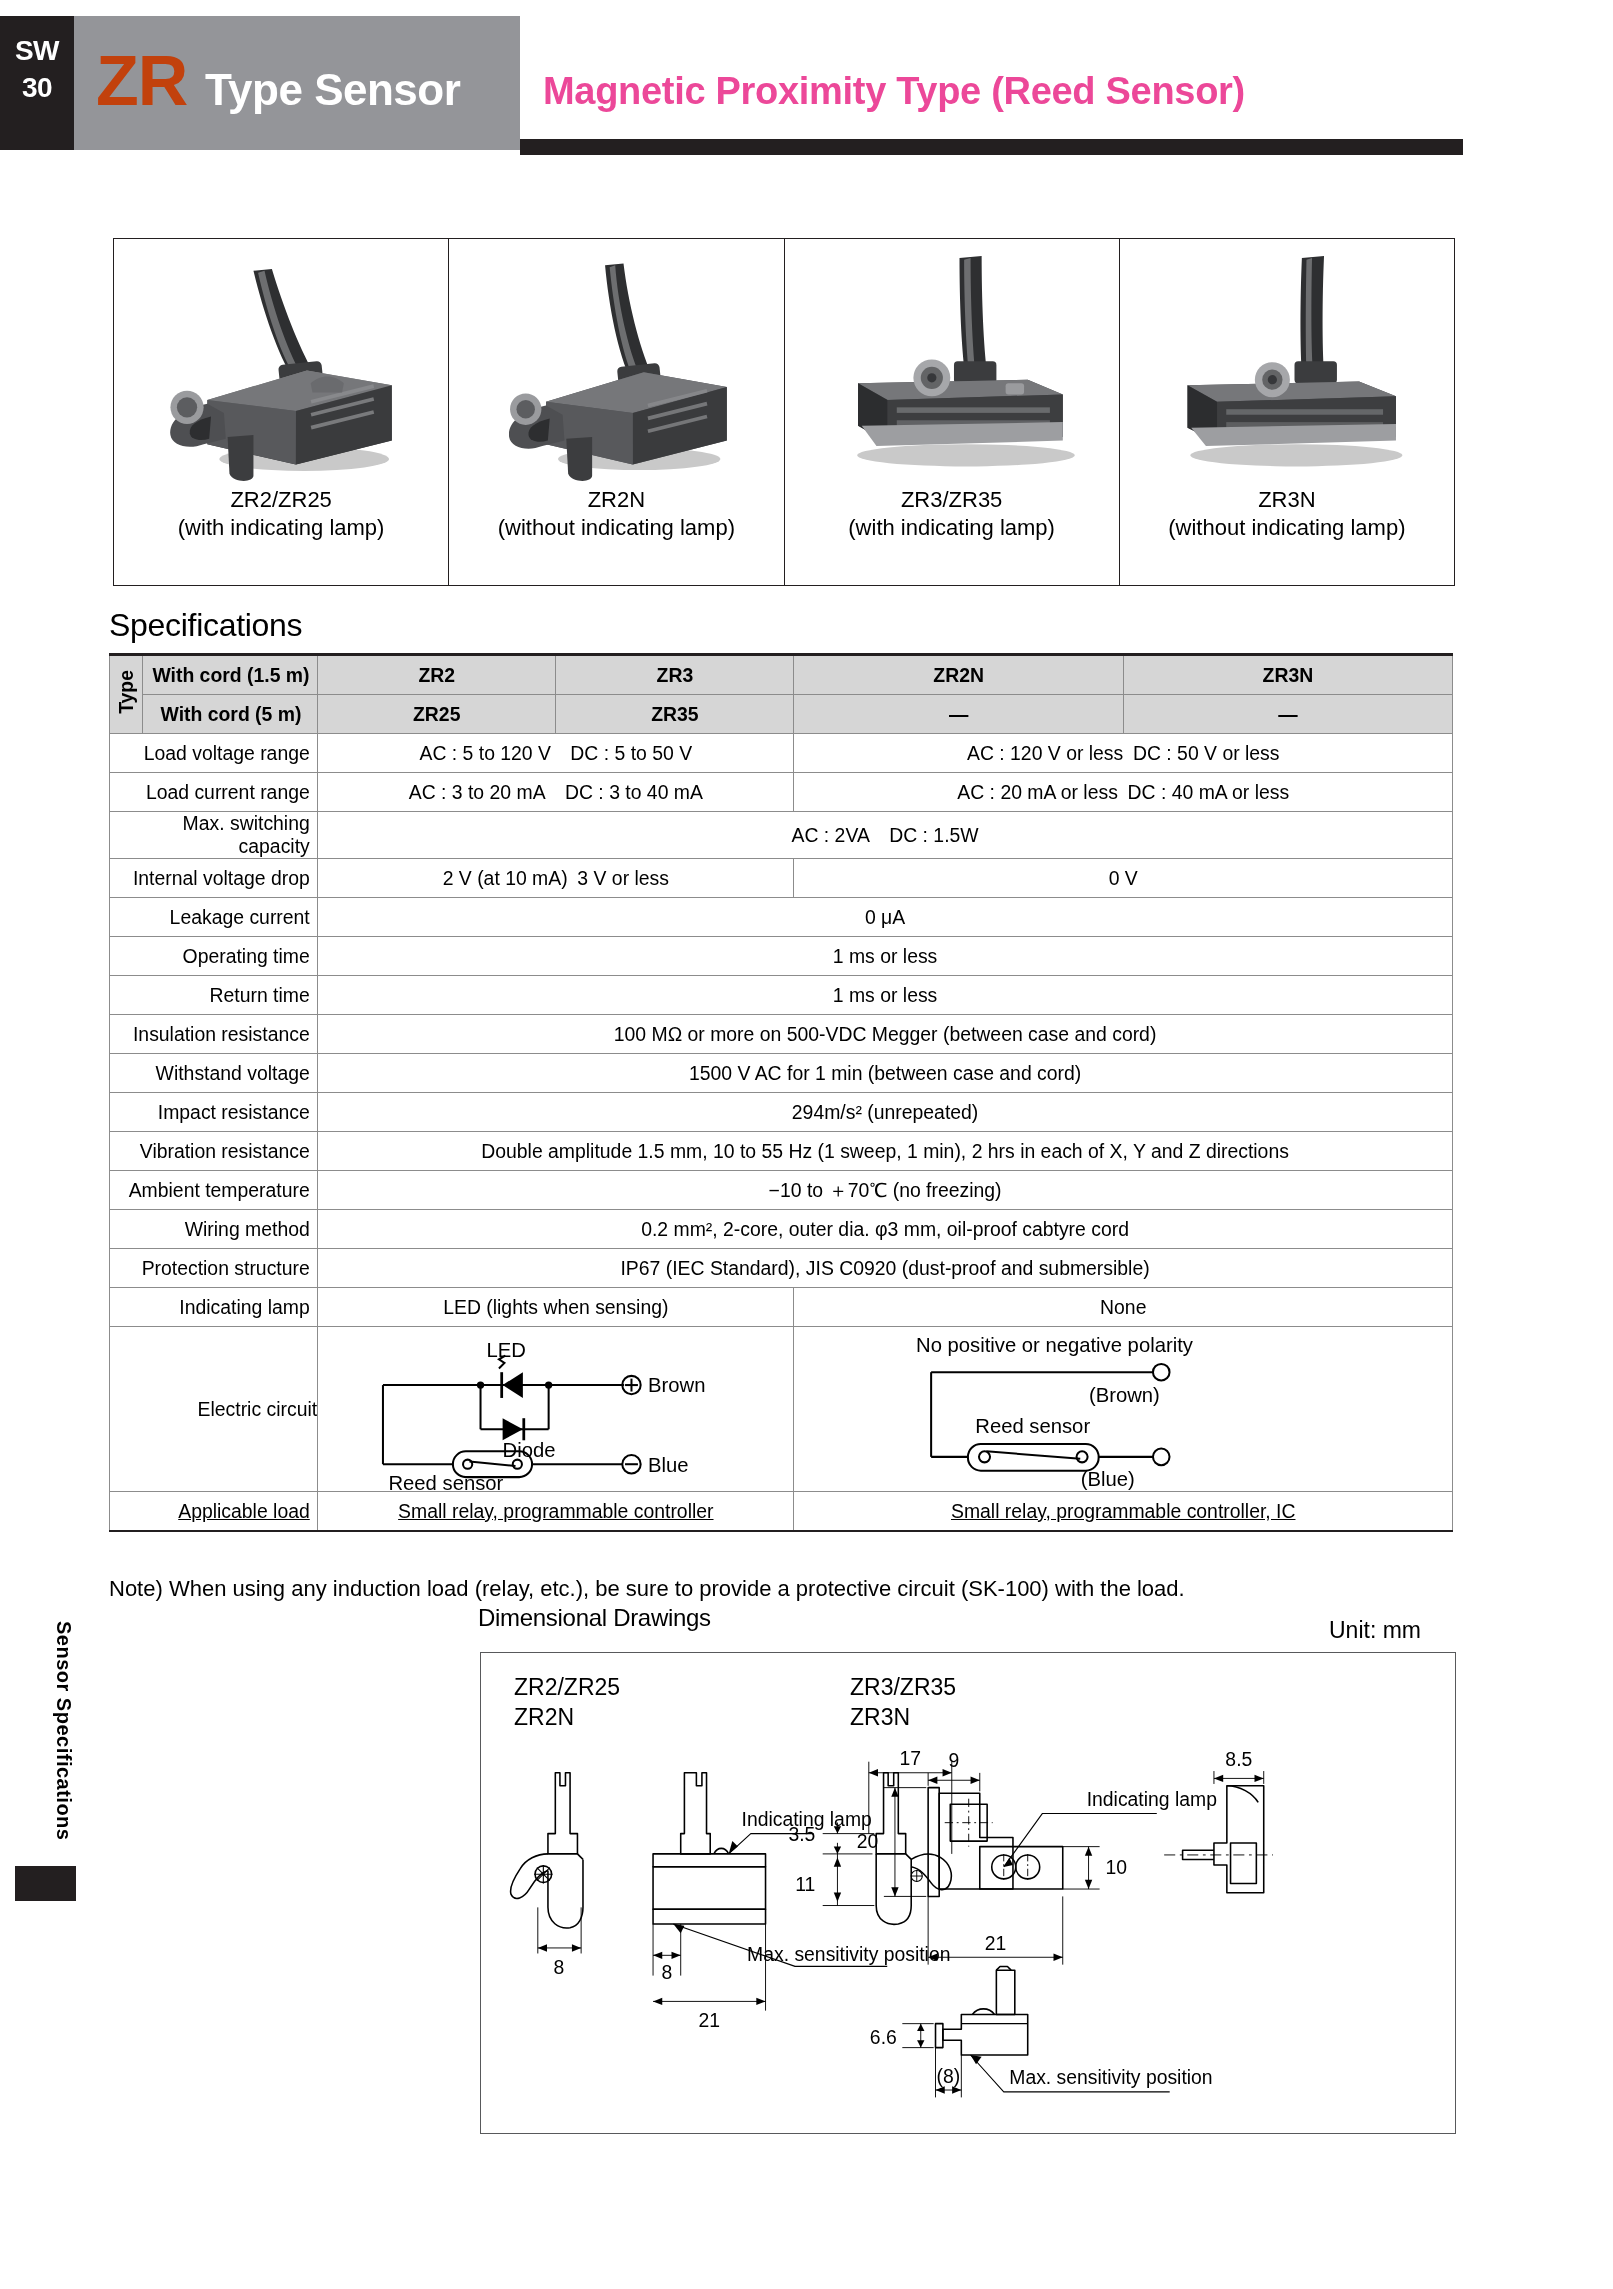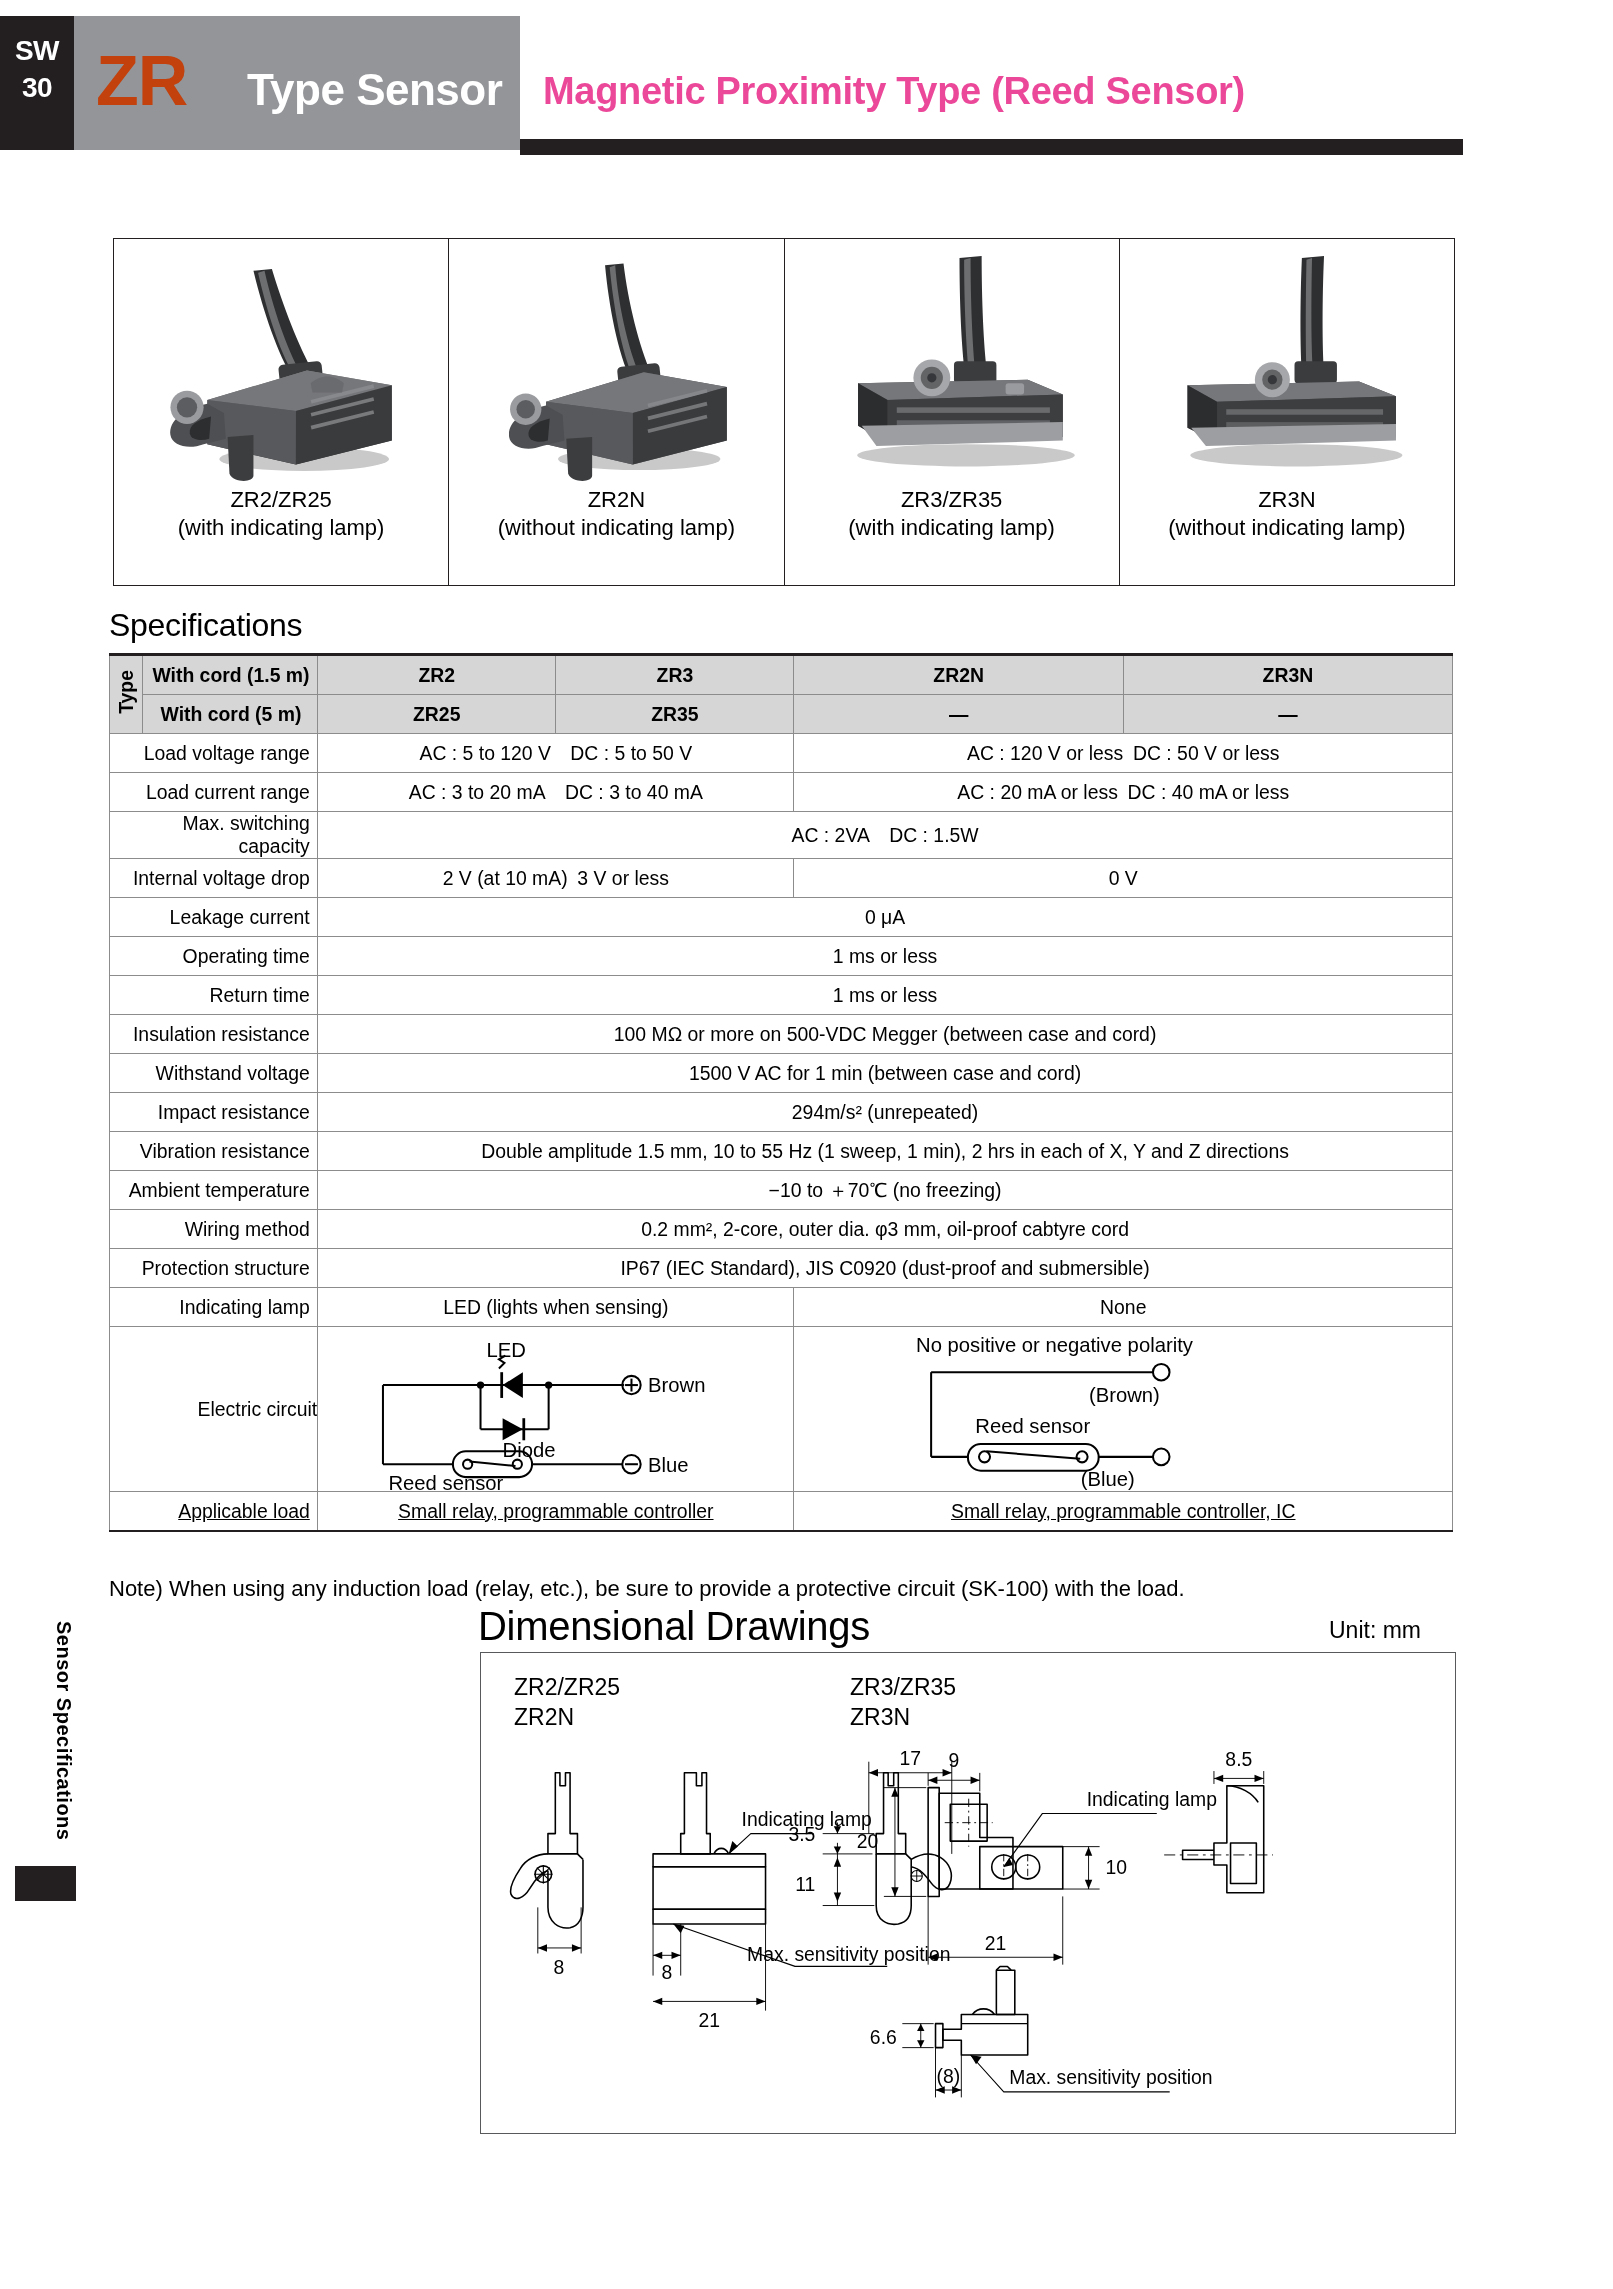--- a/index.html
+++ b/index.html
@@ -55,21 +55,20 @@
     letter-spacing: -0.9px;
   }
   #header-title-type {
     position: absolute;
     left: 205px; top: 52px;
     color: #ffffff;
     font-size: 44px;
     font-weight: bold;
     line-height: 1;
     letter-spacing: -0.5px;
-    margin-left: 42px;
   }
   #header-subtitle {
     position: absolute;
     left: 543px; top: 54px;
     color: #ec4899;
     font-size: 38px;
     font-weight: bold;
     letter-spacing: -0.3px;
     white-space: nowrap;
   }
@@ -193,21 +192,21 @@
     left: 109px; top: 1560px;
     font-size: 22px;
     white-space: nowrap;
     margin-top: 16px;
   }
 
   
   #dim-heading {
     position: absolute;
     left: 478px; top: 1604px;
-    font-size: 40px;
+    font-size: 24px;
     letter-spacing: -0.3px;
   }
   #dim-unit {
     position: absolute;
     left: 1329px; top: 1617px;
     font-size: 23px;
   }
   #dim-box {
     position: absolute;
     left: 480px; top: 1652px;

